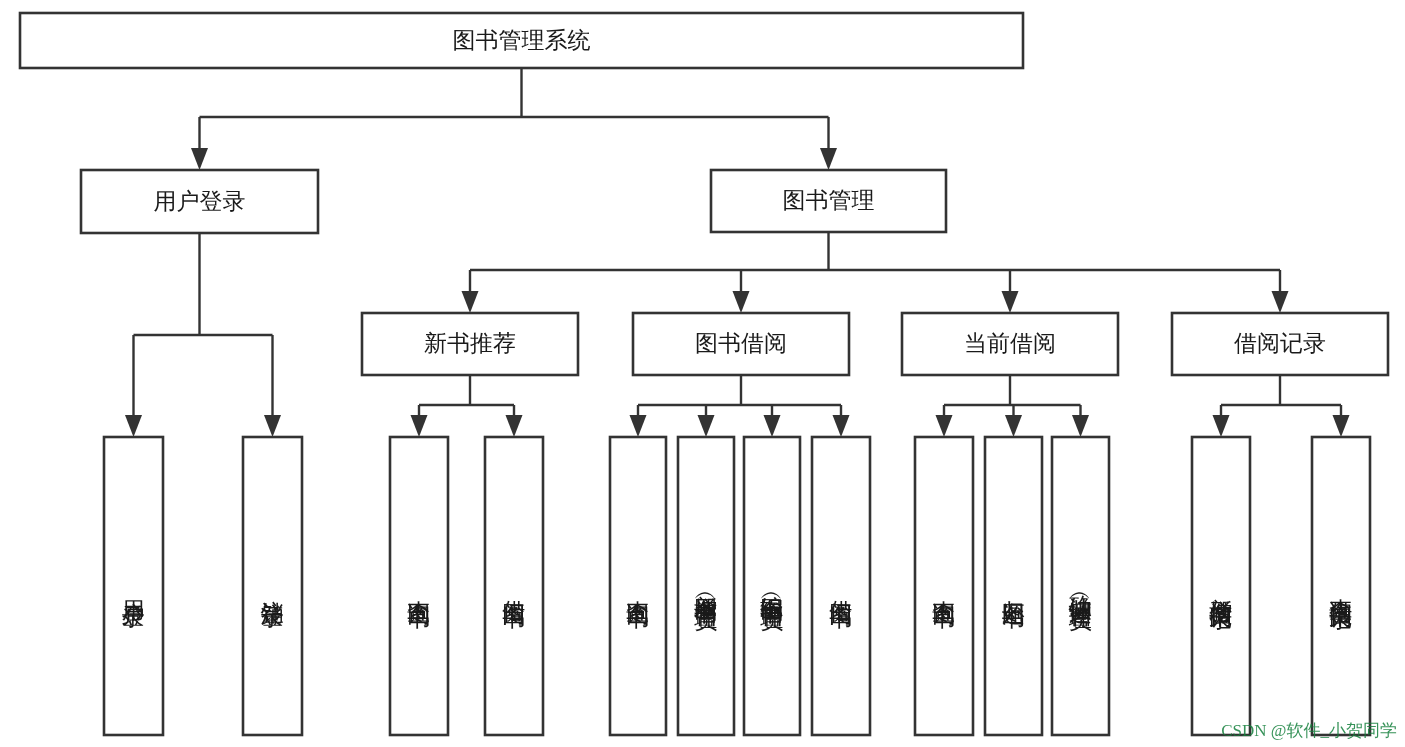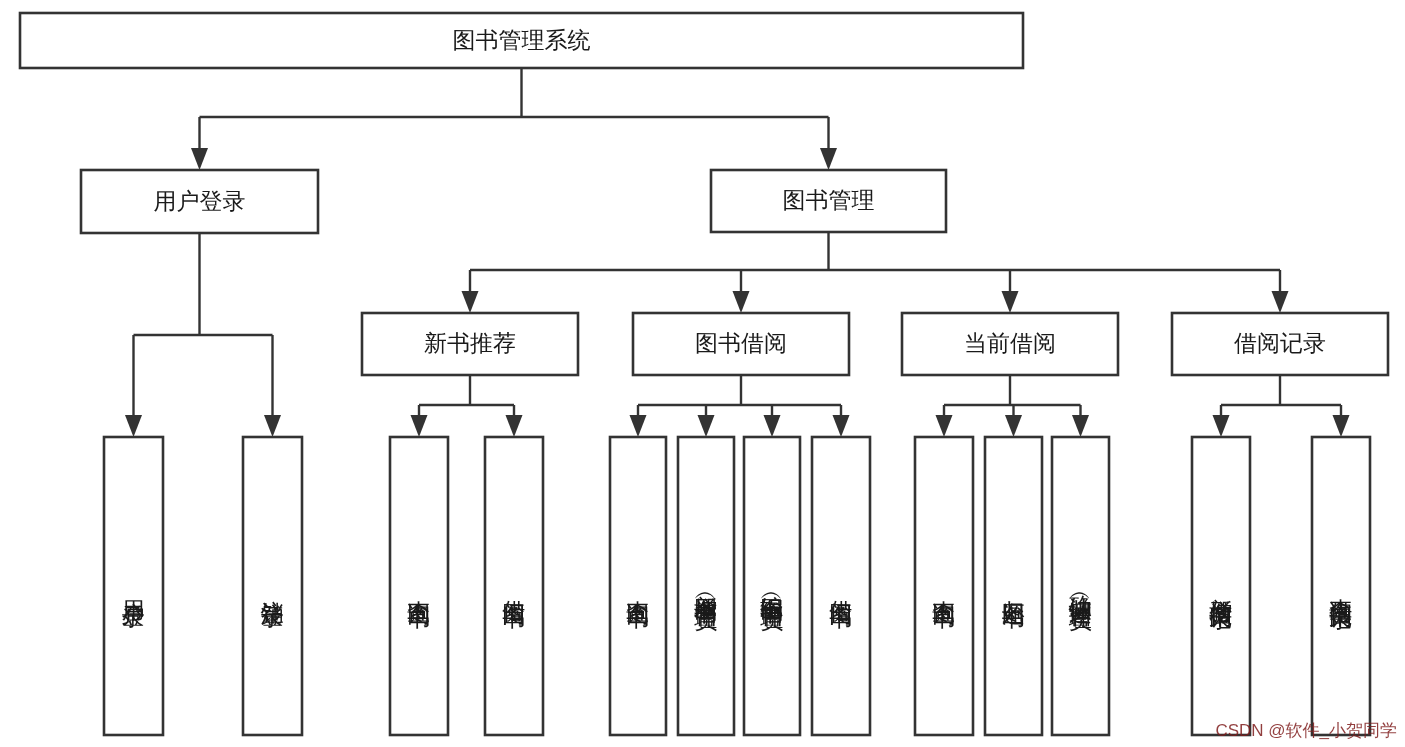--- a/index.html
+++ b/index.html
@@ -62,23 +62,23 @@
     font-size: 23px;
     line-height: 1.06;
     letter-spacing: 2px;
     color: #1a1a1a;
     white-space: nowrap;
   }
   .watermark {
     position: absolute;
     right: 8px;
     bottom: 5px;
-    font-family: Liberation Sans, sans-serif;
+    font-family: Liberation Serif, serif;
     font-size: 17px;
-    color: #7f1d1d;
+    color: #15803d;
     white-space: nowrap;
     opacity: 0.85;
   }
 </style>
 </head>
 <body>
 
 <div id="diagram-root">
   <svg class="diagram-canvas" viewBox="0 0 1405 747">
     <g id="edges-layer">

